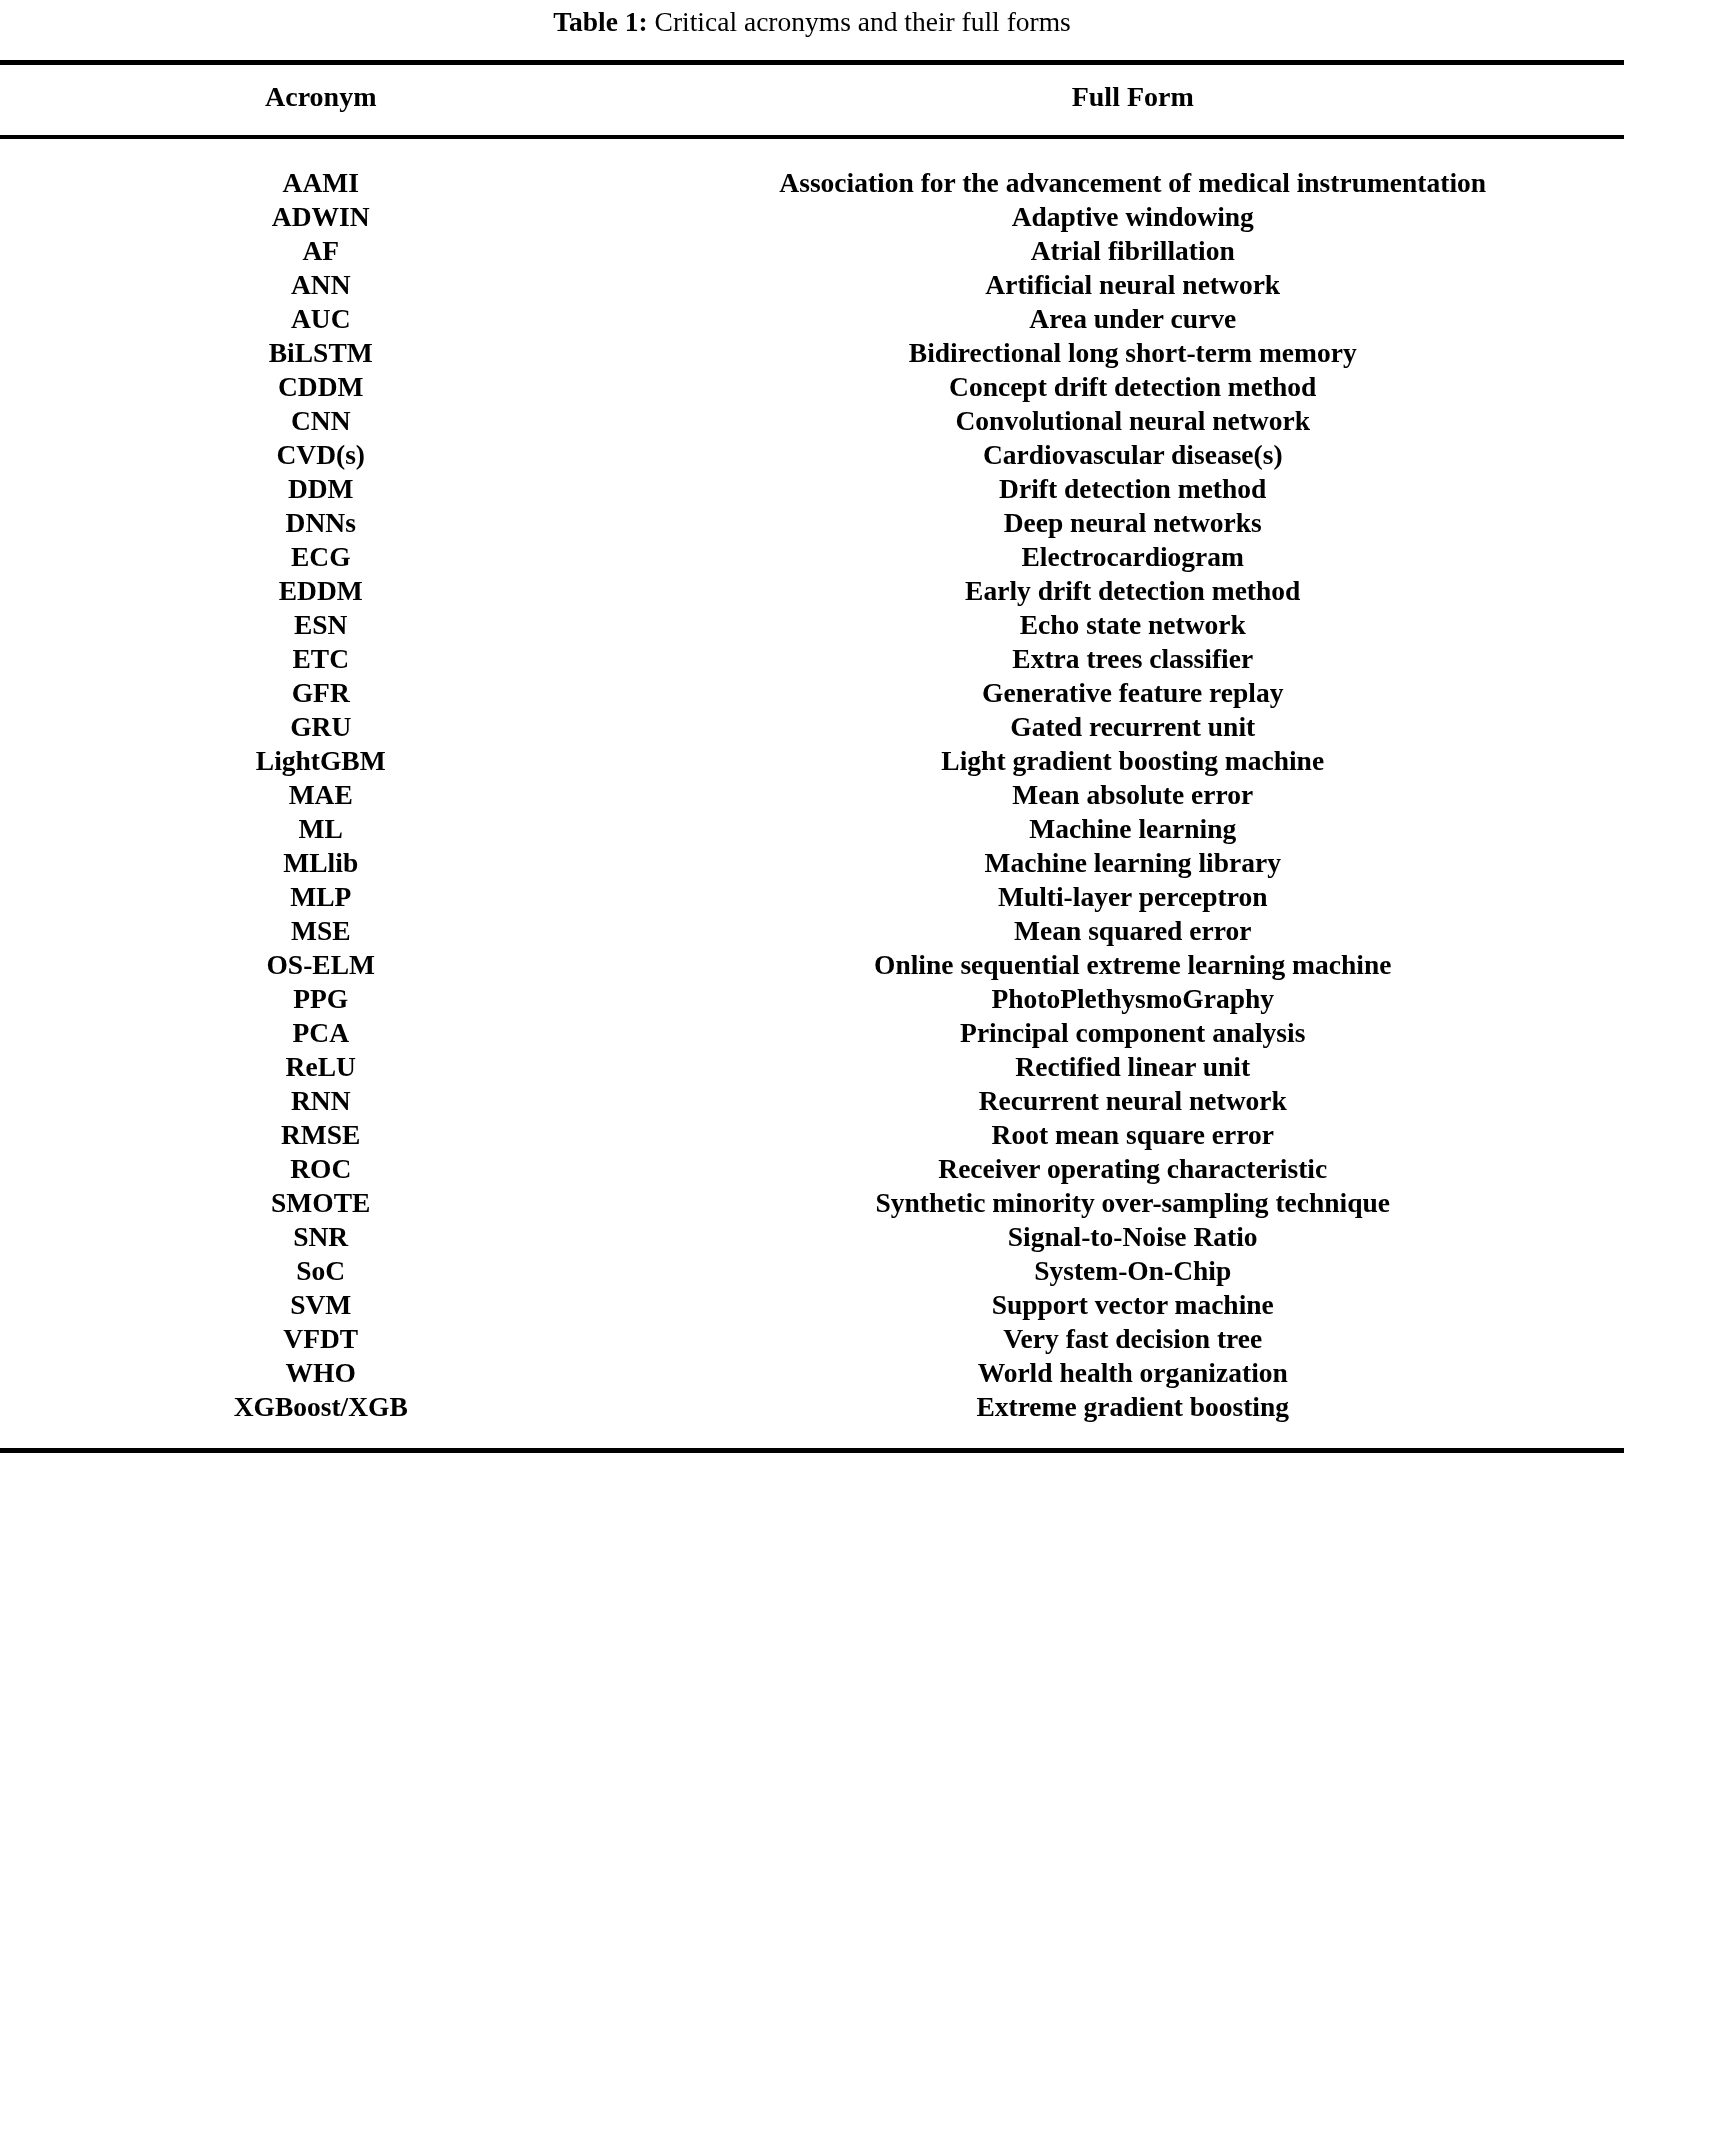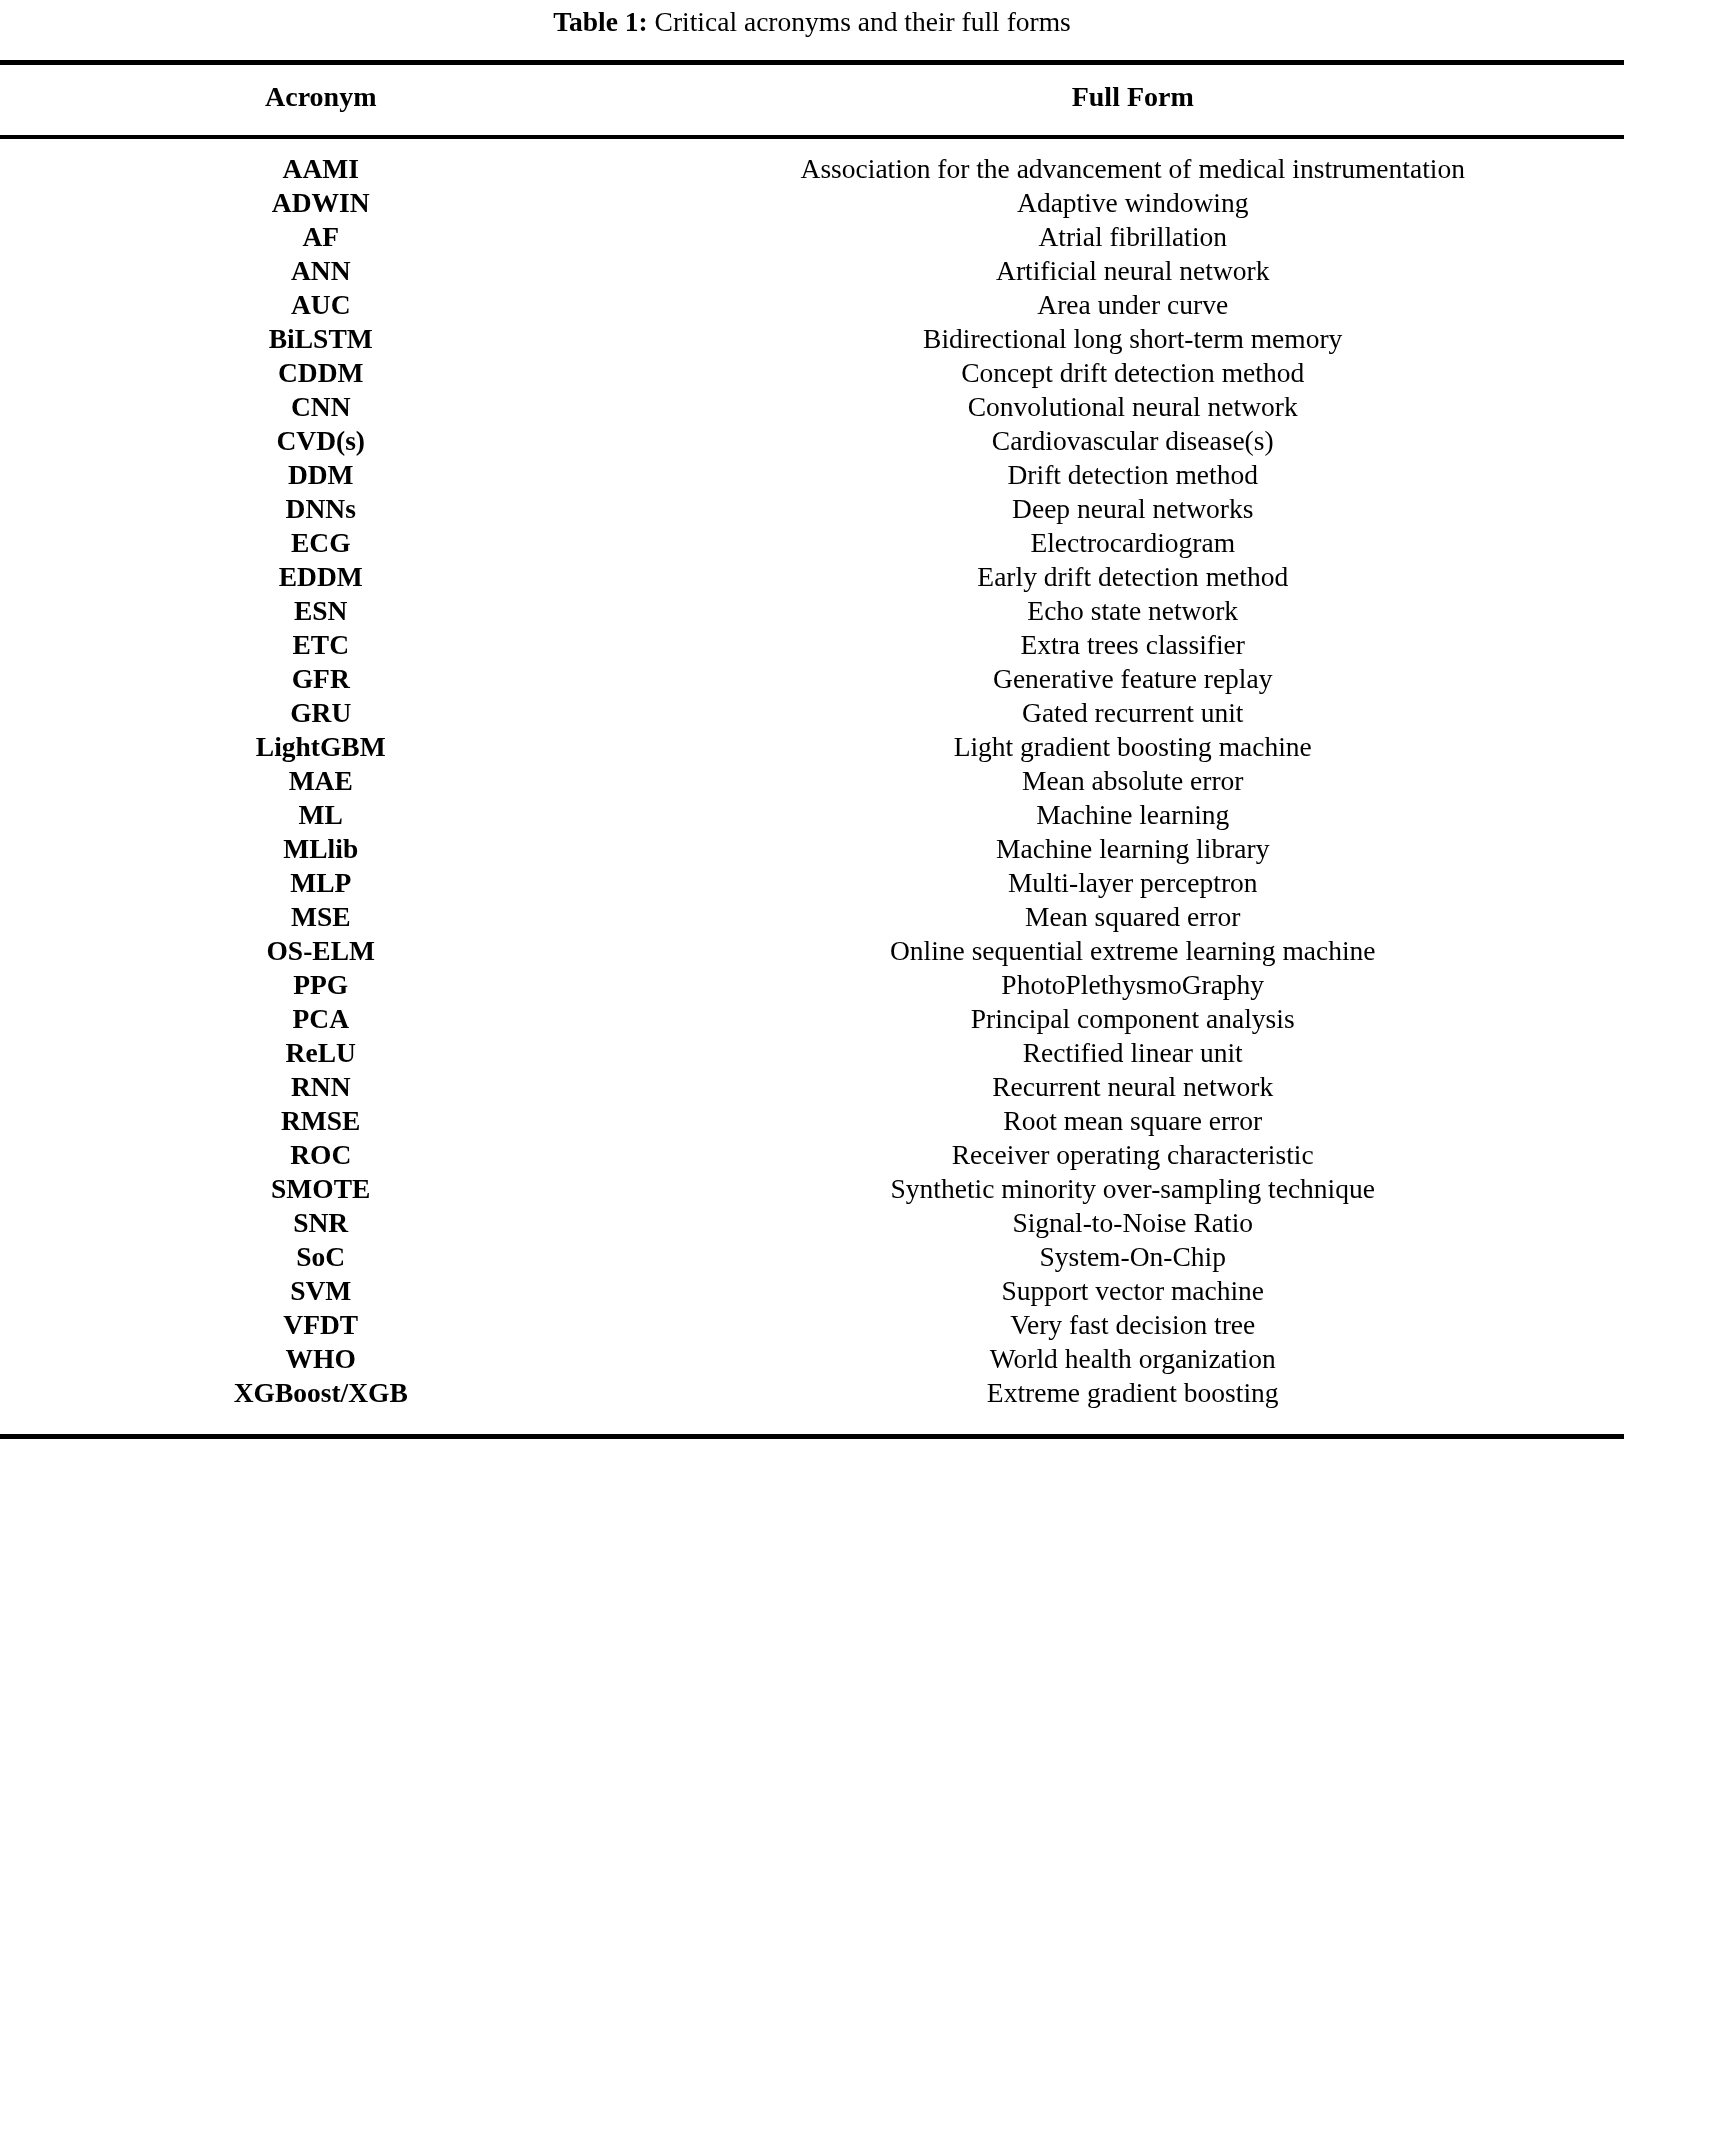--- a/index.html
+++ b/index.html
@@ -53,27 +53,27 @@
     line-height: 34px;
   }
   tbody td {
     font-size: 27.5px;
     text-align: center;
     line-height: 34px;
     padding: 0;
     vertical-align: top;
   }
   tbody tr.first-body-row td {
-    padding-top: 13px;
+    padding-top: 27px;
   }
   tbody td.acronym-cell {
     font-weight: bold;
   }
   tbody td.full-cell {
-    font-weight: normal;
+    font-weight: bold;
   }
   tbody tr.last-body-row td {
     padding-bottom: 24px;
   }
 </style>
 </head>
 <body>
 
 <div class="page">
 

